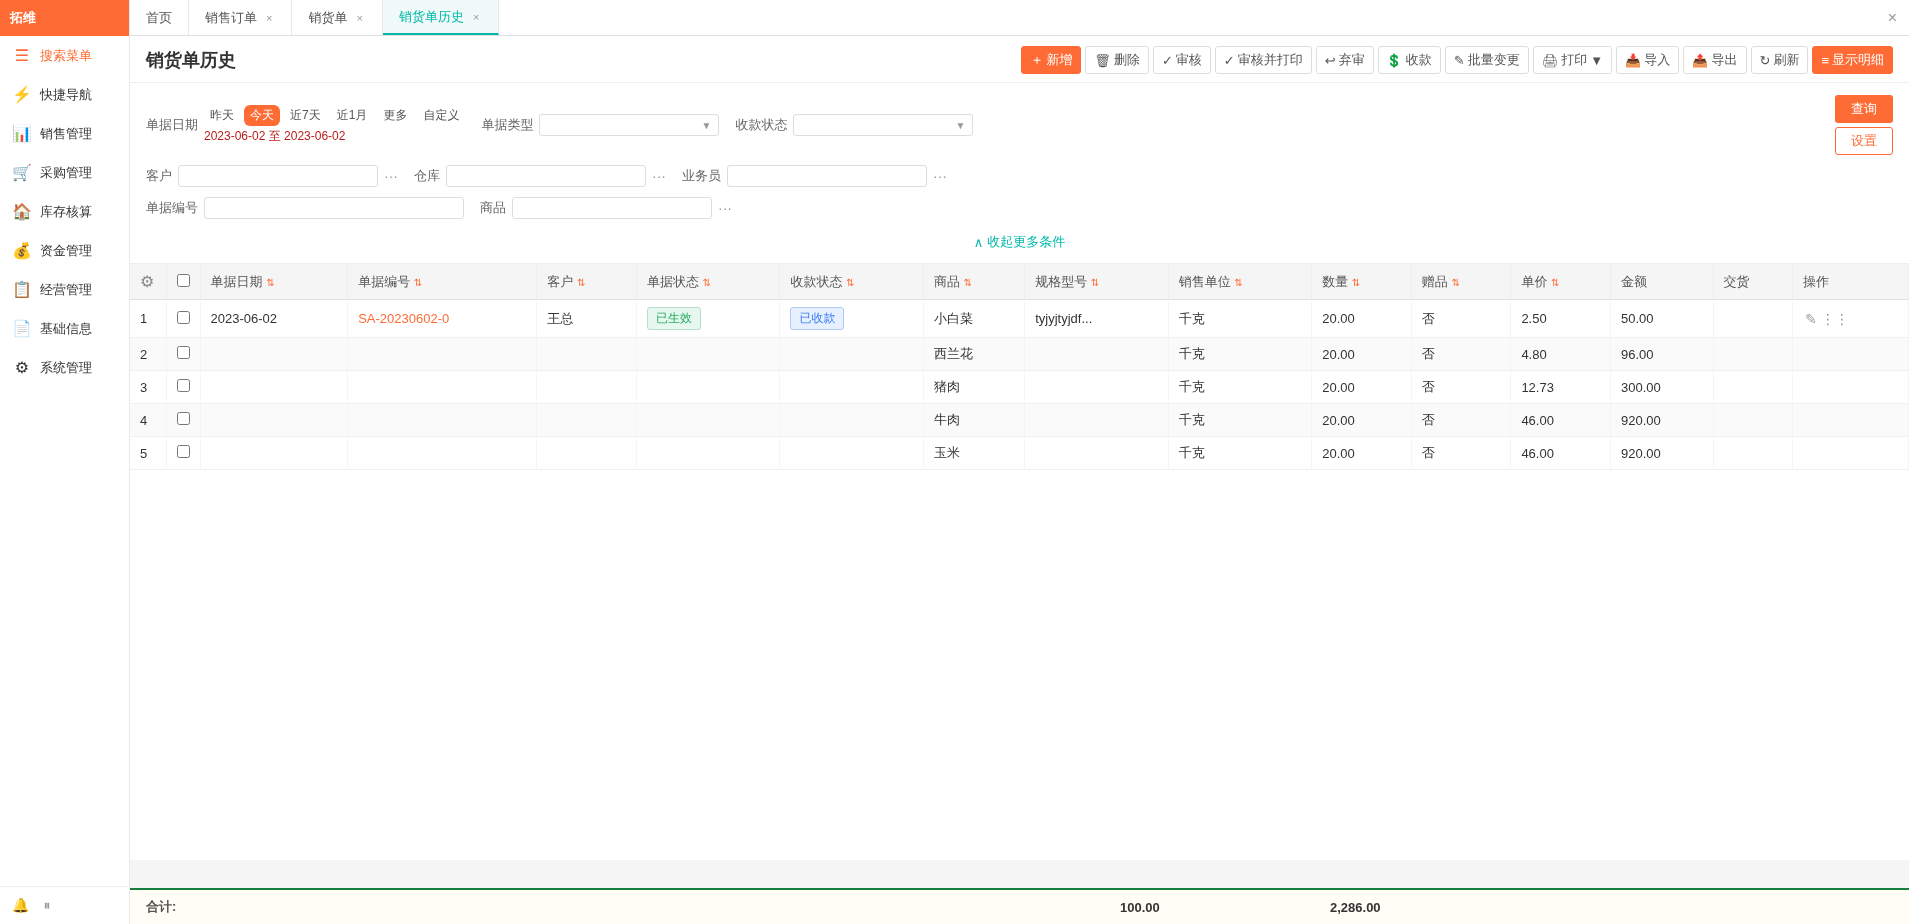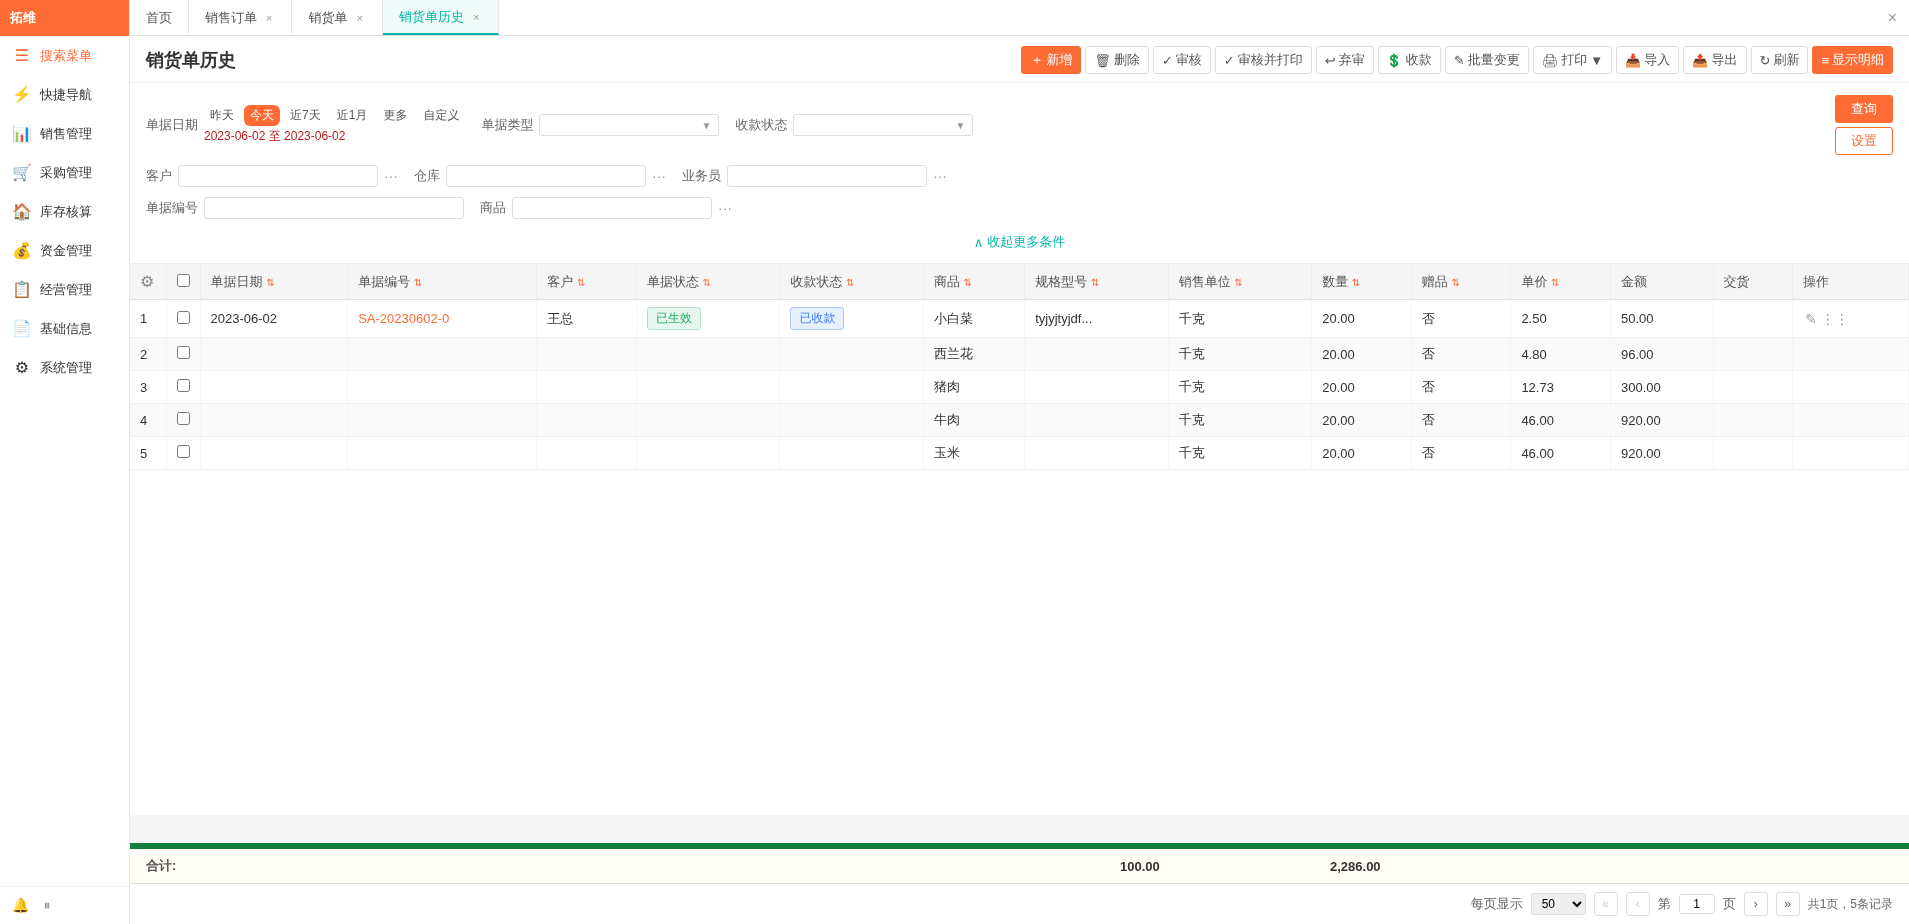--- a/index.html
+++ b/index.html
@@ -308,21 +308,21 @@
     }
     .badge-green { background: #e6f7f0; color: #27ae60; border: 1px solid #b7dfc9; }
     .badge-blue { background: #e6f0ff; color: #3a7af4; border: 1px solid #b0c8f7; }
     .link-text { color: #ff6b35; cursor: pointer; text-decoration: none; }
     .settings-gear { color: #888; cursor: pointer; font-size: 16px; }
     .action-icon { color: #999; cursor: pointer; font-size: 14px; margin: 0 2px; }
 
     
     .table-footer {
       background: #fffdf5;
-      border-top: 6px solid #15803d;
+      border-top: 2px solid #15803d;
       padding: 8px 16px;
       display: flex;
       align-items: center;
       flex-shrink: 0;
       margin-top: 28px;
     }
     .footer-label { color: #555; font-weight: bold; margin-right: 16px; }
     .footer-total { color: #333; font-weight: bold; margin-left: auto; margin-right: 200px; }
     .footer-amount { color: #333; font-weight: bold; }
 
@@ -698,30 +698,14 @@
       </table>
     </div>
 
     <div class="table-footer">
       <span class="footer-label">合计:</span>
       <span style="flex:1;"></span>
       <span class="footer-total" style="position:absolute;left:1120px;">100.00</span>
       <span class="footer-amount" style="position:absolute;left:1330px;">2,286.00</span>
     </div>
 
-    <div class="pagination-bar">
-      <span class="page-size-label">每页显示</span>
-      <select class="page-size-select">
-        <option>50</option>
-        <option>20</option>
-        <option>100</option>
-      </select>
-      <div class="page-btn disabled">«</div>
-      <div class="page-btn disabled">‹</div>
-      <span class="page-size-label">第</span>
-      <input class="page-input" type="text" value="1" style="">
-      <span class="page-size-label">页</span>
-      <div class="page-btn">›</div>
-      <div class="page-btn">»</div>
-      <span class="page-info">共1页，5条记录</span>
-    </div>
   </div>
 </div>
 
 </body></html>

